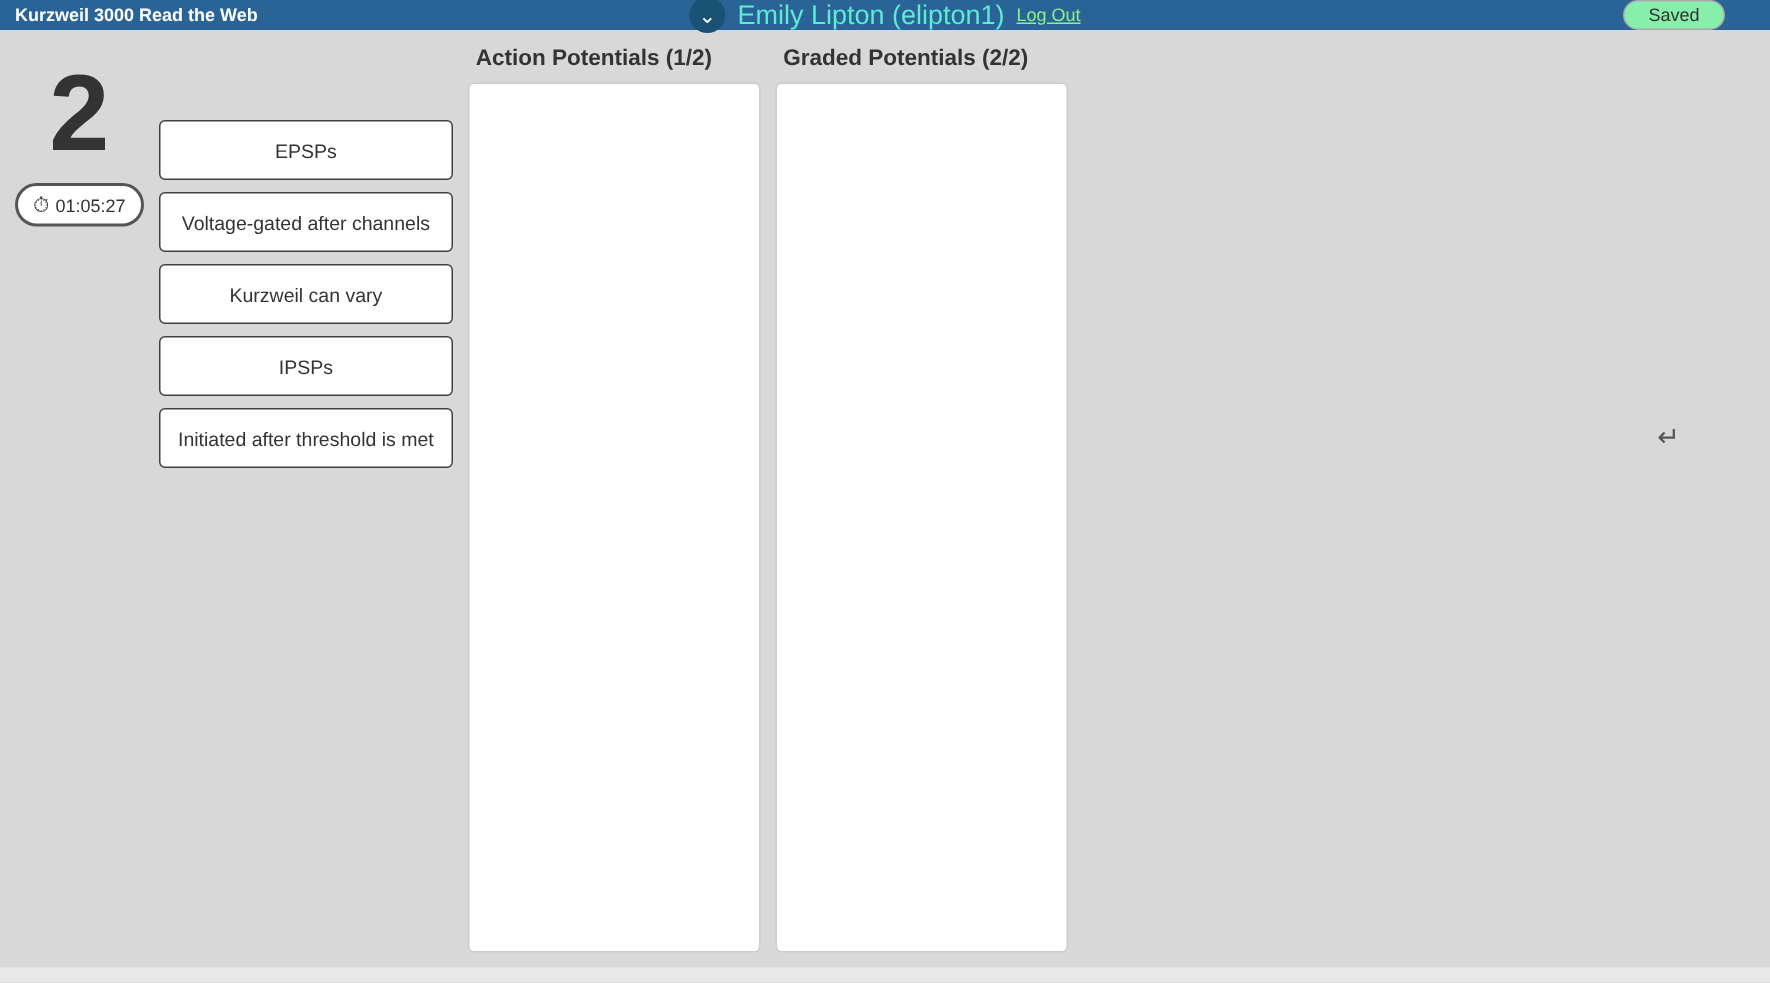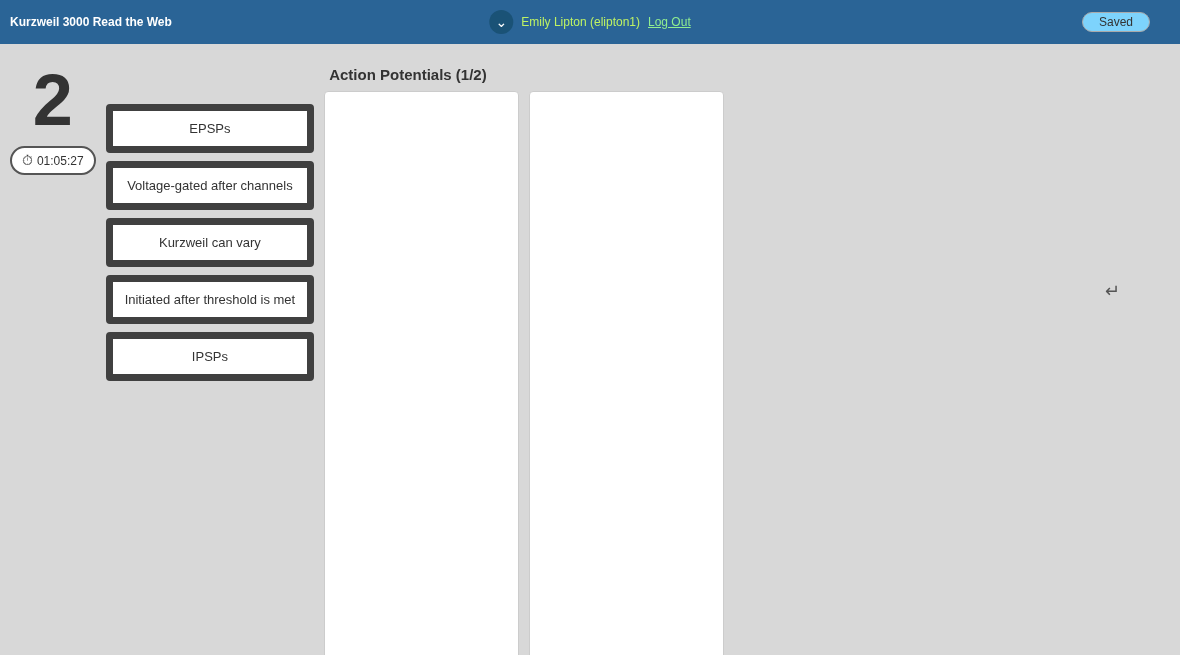--- a/index.html
+++ b/index.html
@@ -8,42 +8,42 @@
       background: #e8e8e8;
       width: 1180px;
       height: 655px;
       overflow: hidden;
       position: relative;
     }
 
     
     .top-bar {
       background: #2a6496;
-      height: 44px;
+      height: 20px;
       display: flex;
       align-items: center;
       padding: 0 10px;
       position: relative;
     }
     .top-bar-title {
       color: white;
       font-size: 12px;
       font-weight: bold;
     }
     .top-bar-center {
       position: absolute;
       left: 50%;
       transform: translateX(-50%);
       display: flex;
       align-items: center;
       gap: 8px;
     }
     .user-name {
-      color: #bef264;
-      font-size: 12px;
+      color: #5eead4;
+      font-size: 18px;
     }
     .logout-link {
       color: #90ee90;
       font-size: 12px;
       text-decoration: underline;
       cursor: pointer;
     }
     .dropdown-btn {
       background: #1a5276;
       border: none;
@@ -55,21 +55,21 @@
       display: flex;
       align-items: center;
       justify-content: center;
       font-size: 14px;
     }
     .saved-badge {
       position: absolute;
       right: 30px;
       top: 50%;
       transform: translateY(-50%);
-      background: #7dd3fc;
+      background: #86efac;
       border: 1px solid #aaa;
       border-radius: 20px;
       padding: 2px 16px;
       font-size: 12px;
       color: #333;
     }
 
     
     .main-content {
       display: flex;
@@ -112,21 +112,21 @@
     
     .cards-column {
       display: flex;
       flex-direction: column;
       gap: 8px;
       min-width: 170px;
       padding-top: 50px;
     }
     .card-item {
       background: white;
-      border: 7px solid #404040;
+      border: 1px solid #404040;
       border-radius: 4px;
       padding: 10px 12px;
       font-size: 13px;
       color: #333;
       text-align: center;
       cursor: pointer;
       min-height: 40px;
       display: flex;
       align-items: center;
       justify-content: center;
@@ -148,21 +148,20 @@
       margin-bottom: 8px;
     }
     .col-header {
       font-size: 15px;
       font-weight: bold;
       color: #333;
       text-align: left;
     }
     .col-header-1 {
       width: 195px;
-      margin-top: 12px;
     }
     .col-header-2 {
       width: 195px;
     }
 
     
     .drop-columns {
       display: flex;
       gap: 10px;
       flex: 1;
@@ -209,28 +208,29 @@
       <span class="timer-icon">⏱</span>
       <span>01:05:27</span>
     </div>
   </div>
 
   <div class="cards-column">
 
   <div class="card-item">EPSPs</div>
       <div class="card-item">Voltage-gated after channels</div>
       <div class="card-item">Kurzweil can vary</div>
+      <div class="card-item">IPSPs</div>
       <div class="card-item">Initiated after threshold is met</div>
-      <div class="card-item">IPSPs</div>
     </div>
 
   <div class="drop-zones-area">
 
     <div class="column-headers">
       <div class="col-header col-header-1">Action Potentials (1/2)</div>
+      <div class="col-header col-header-2">Graded Potentials (2/2)</div>
     </div>
 
     <div class="drop-columns">
       <div class="drop-zone"></div>
       <div class="drop-zone"></div>
     </div>
 
   </div>
 
   <div class="cursor-indicator">↵</div>

